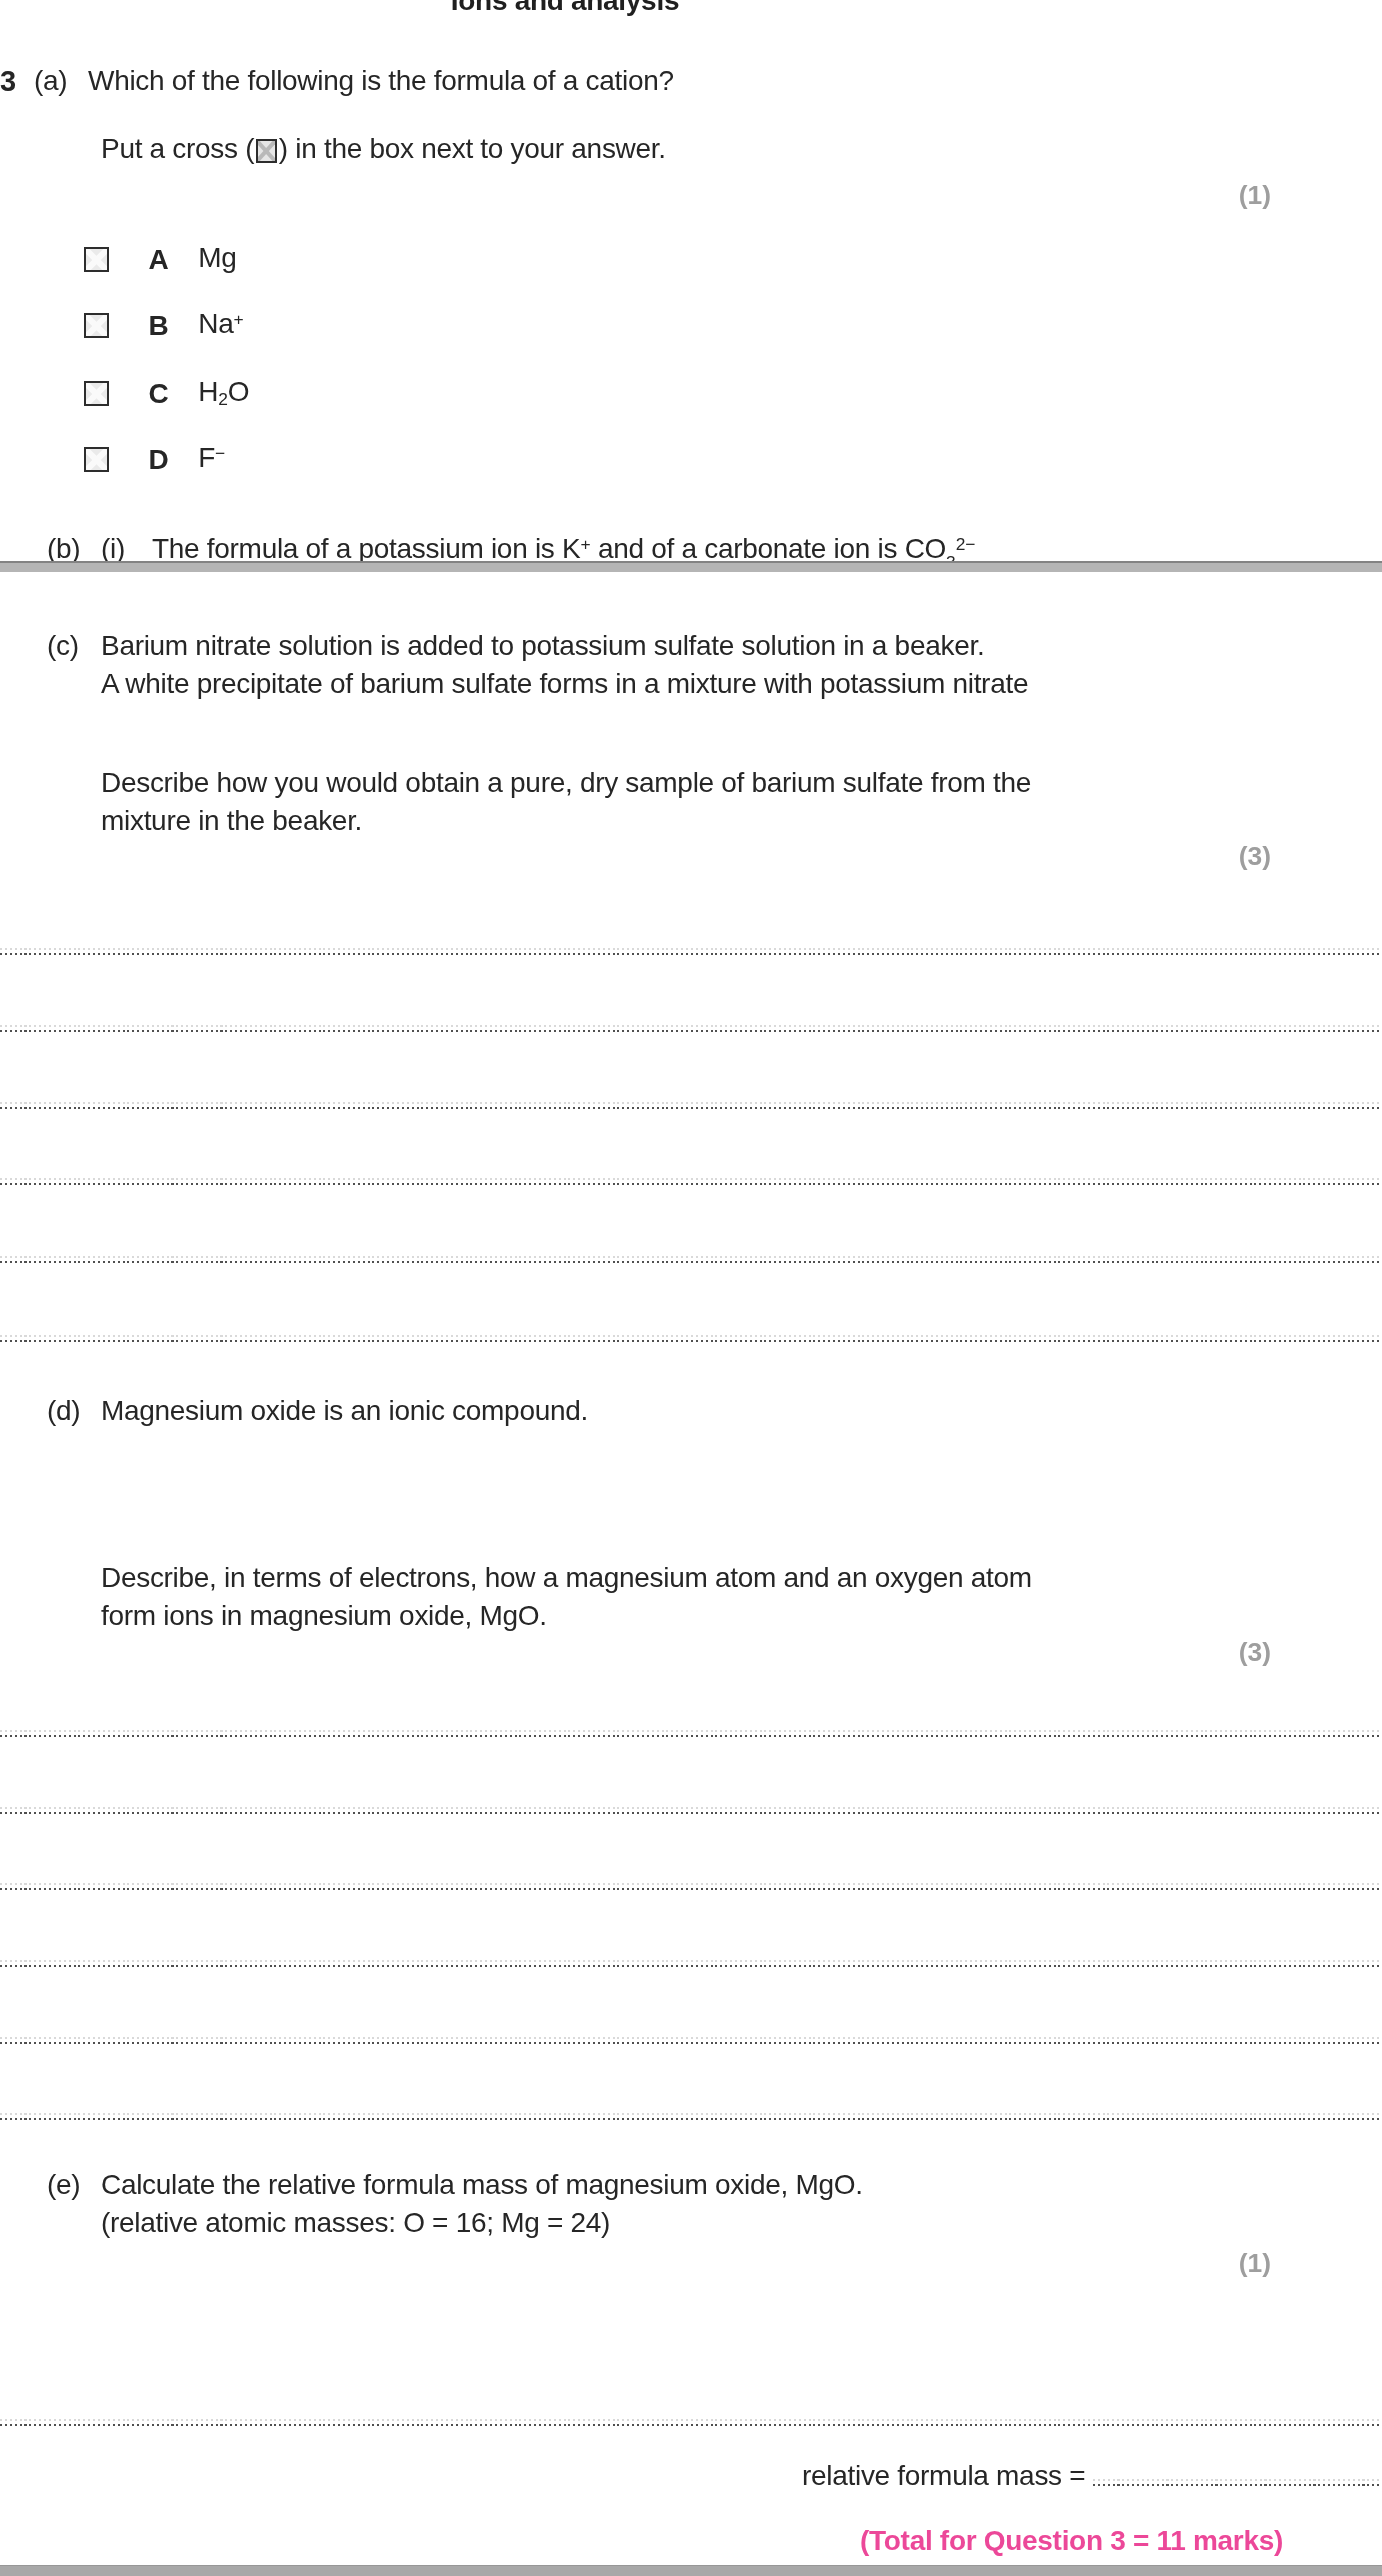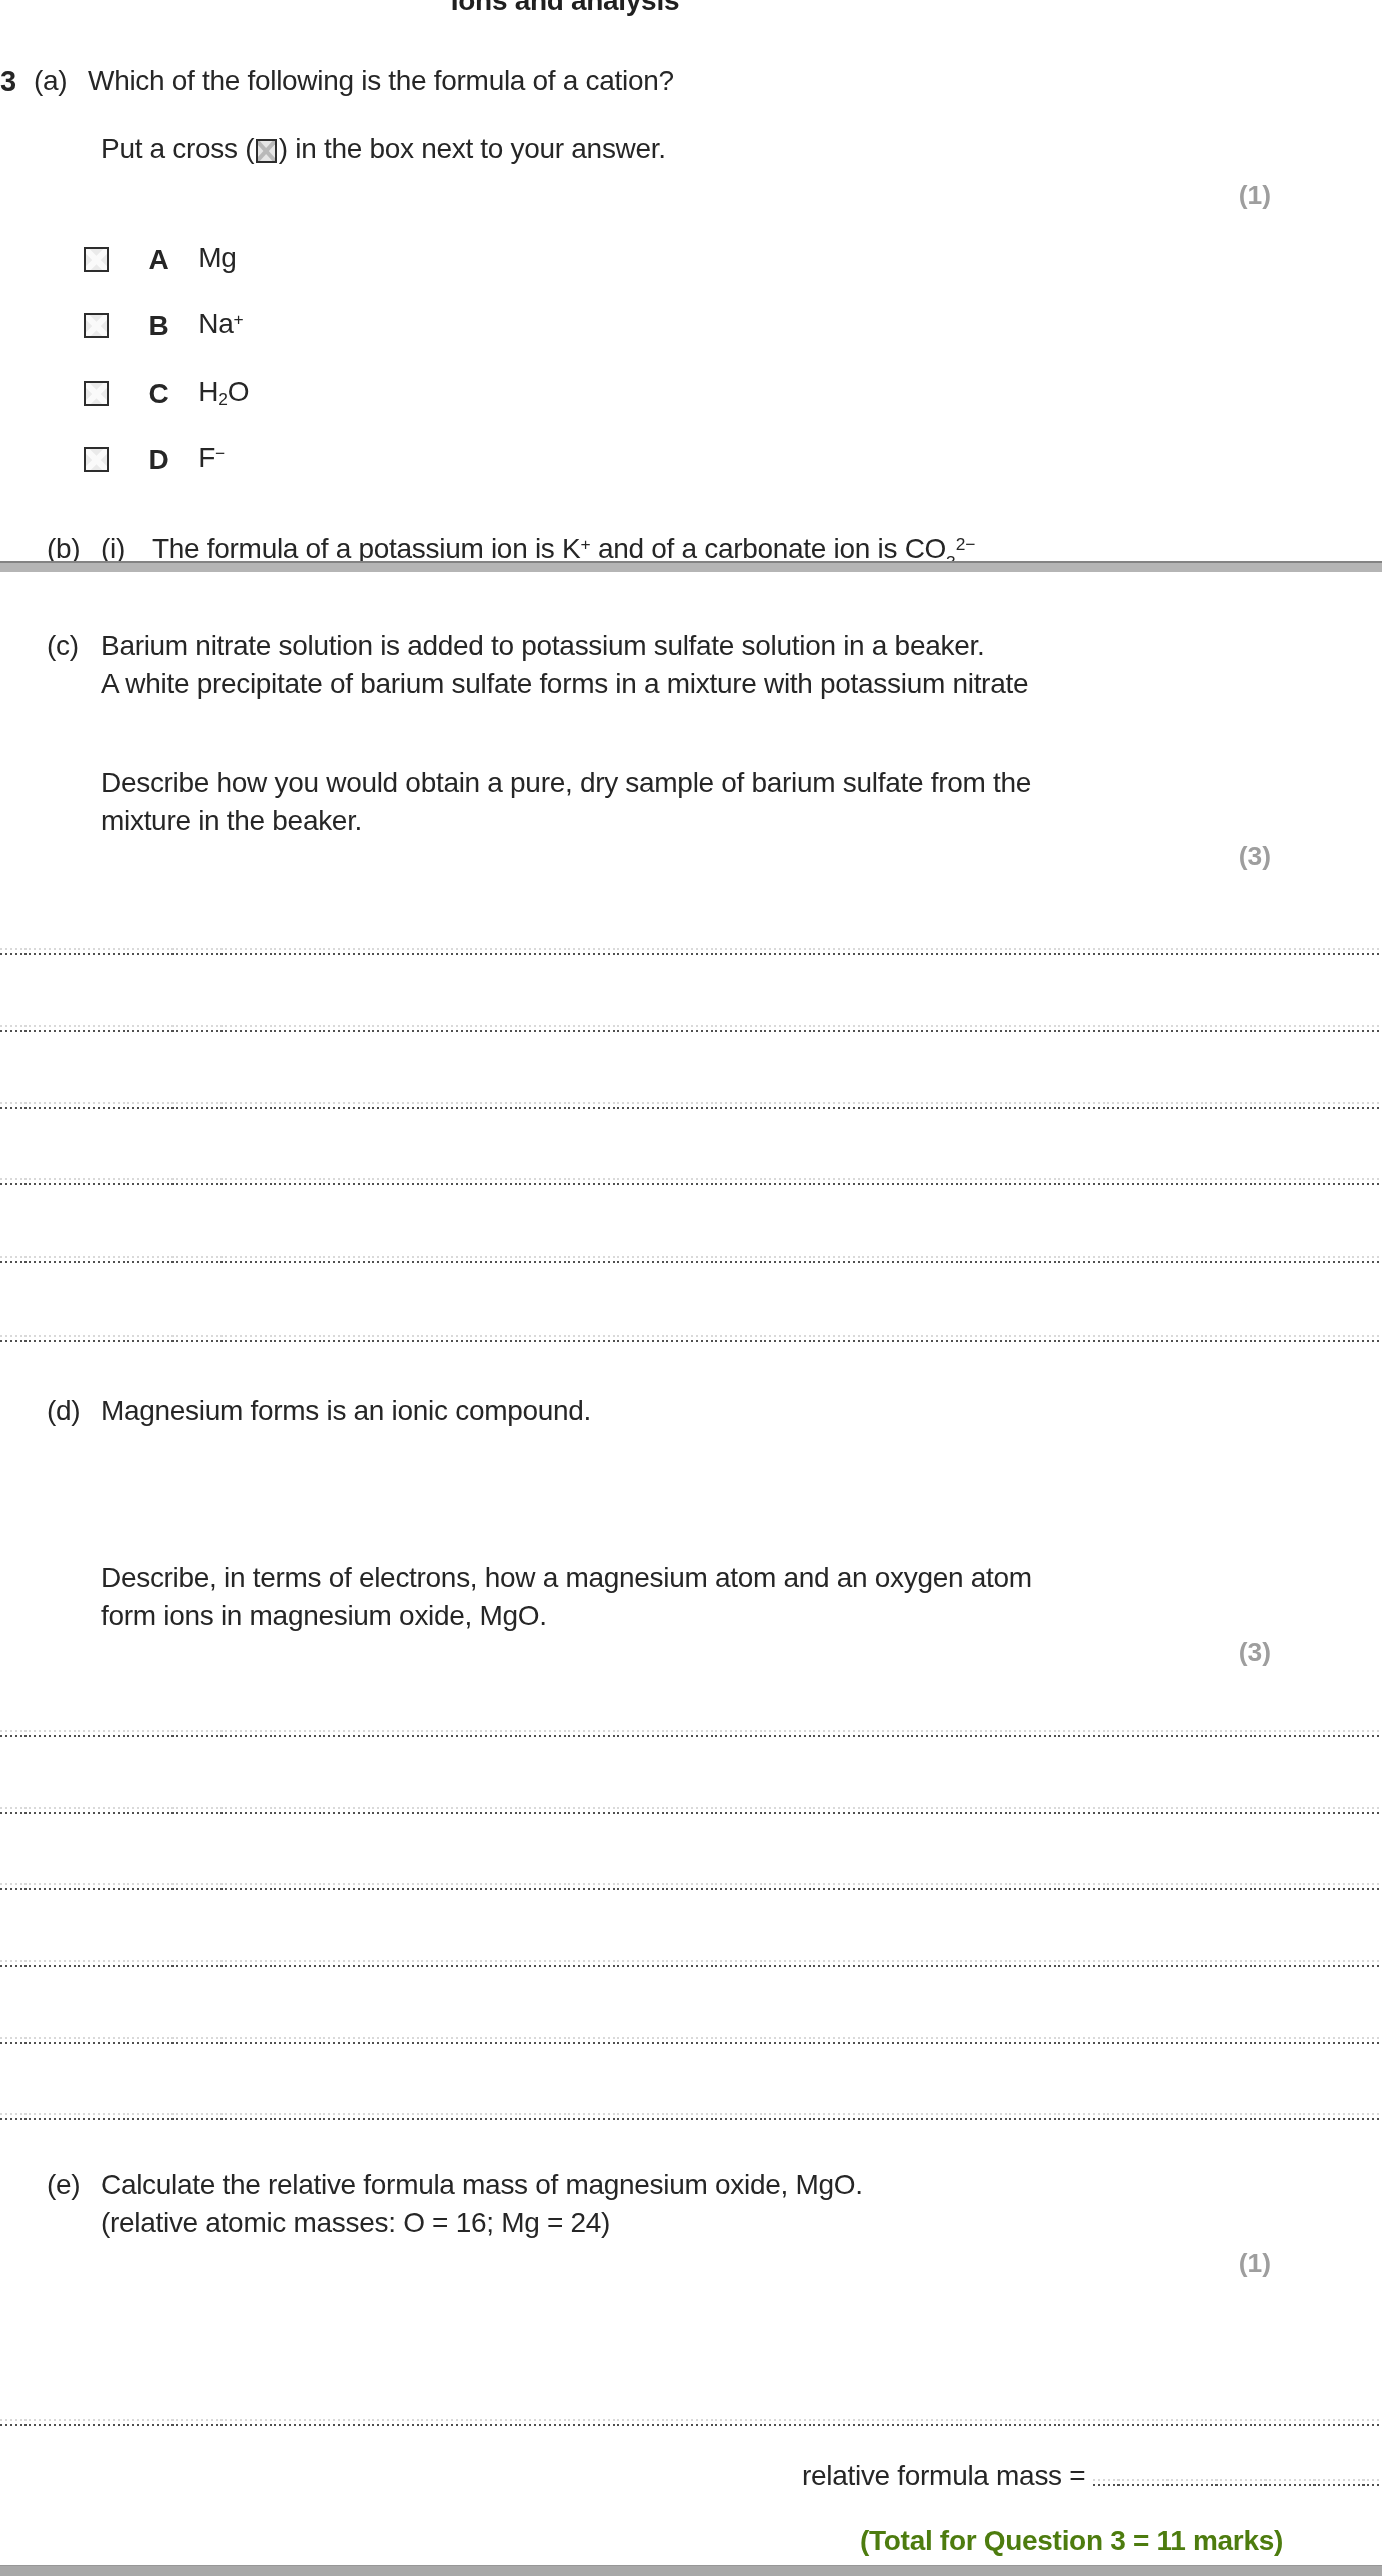--- a/index.html
+++ b/index.html
@@ -82,21 +82,21 @@
   }
   .ansdots {
     flex:1; height:7.8px; align-self:flex-end; margin:0 0 4.9px 7.8px;
     background-image:
       repeating-linear-gradient(90deg,#d9d9d9 0 2px,rgba(0,0,0,0) 2px 4.9px),
       repeating-linear-gradient(90deg,#4f4f4f 0 2px,rgba(0,0,0,0) 2px 4.9px);
     background-size:100% 2px,100% 2px;
     background-position:0 0,0 4.9px;
     background-repeat:no-repeat,no-repeat;
   }
-  .total { position:absolute; right:99px; top:2525px; font-weight:bold; font-size:28px; color:#4d7c0f; }
+  .total { position:absolute; right:99px; top:2525px; font-weight:bold; font-size:28px; color:#ec4899; }
   .bottombar {
     position:absolute; left:0; right:0; bottom:0; height:9.8px;
     background:#a8a8a8; border-top:1px solid #979797;
   }
 </style>
 </head>
 <body>
 
 <div class="page">
 
@@ -154,21 +154,21 @@
   <div class="marks" style="top:841px;">(3)</div>
 
   <div class="dotline" style="top:948px;"></div>
   <div class="dotline" style="top:1025px;"></div>
   <div class="dotline" style="top:1102px;"></div>
   <div class="dotline" style="top:1178px;"></div>
   <div class="dotline" style="top:1256px;"></div>
   <div class="dotline" style="top:1335px;"></div>
 
   <div class="row" style="left:47px; top:1395px;">
-    <span class="plabel">(d)</span><span>Magnesium forms is an ionic compound.</span>
+    <span class="plabel">(d)</span><span>Magnesium oxide is an ionic compound.</span>
   </div>
   <div class="row stack" style="left:101px; top:1559px; white-space:normal; width:1208px;">
     <div>Describe, in terms of electrons, how a magnesium atom and an oxygen atom</div>
     <div>form ions in magnesium oxide, MgO.</div>
   </div>
   <div class="marks" style="top:1637px;">(3)</div>
 
   <div class="dotline" style="top:1730px;"></div>
   <div class="dotline" style="top:1807px;"></div>
   <div class="dotline" style="top:1883px;"></div>

